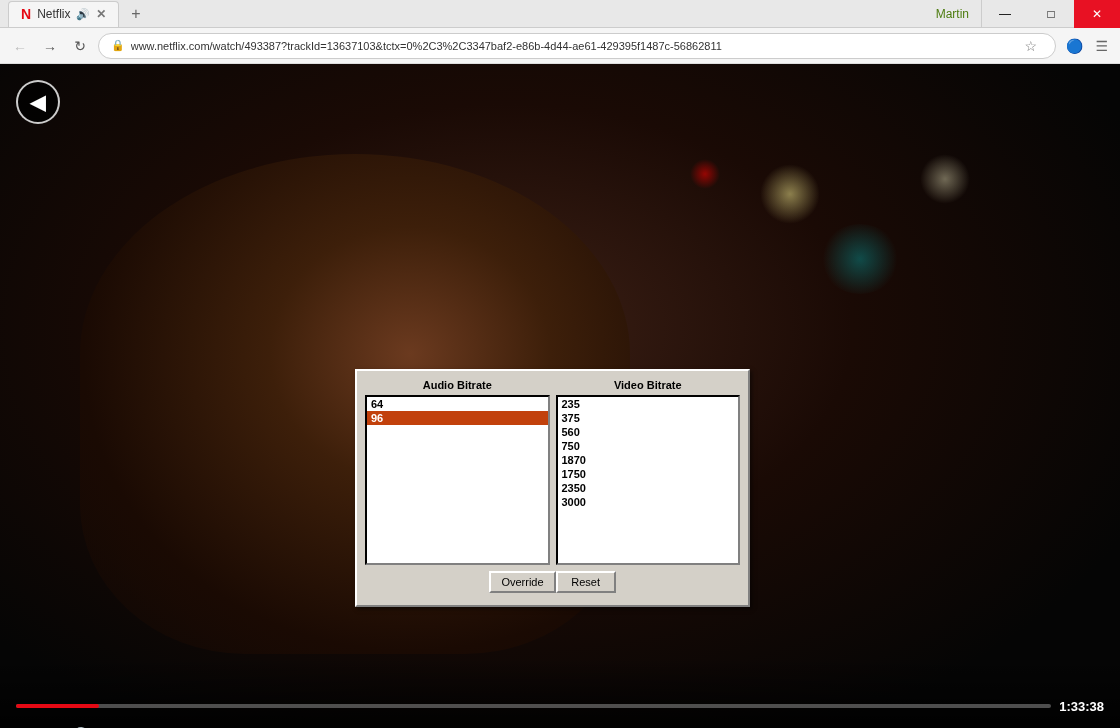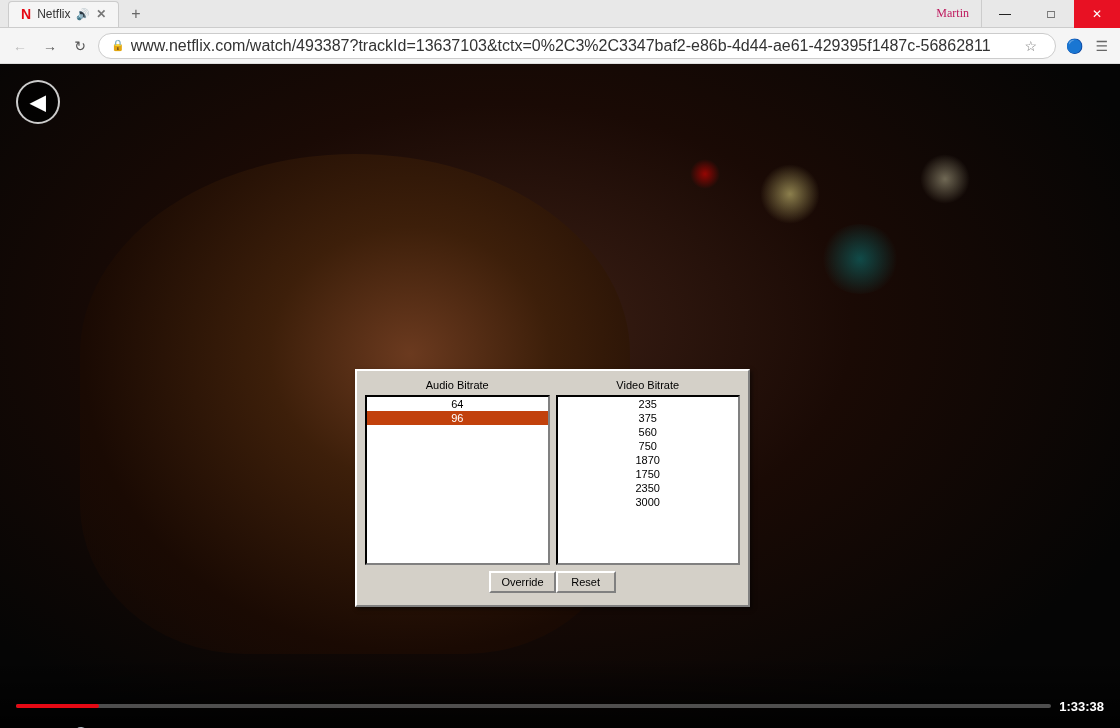--- a/index.html
+++ b/index.html
@@ -43,26 +43,25 @@
     .tab-new { background: none; border: none; padding: 4px 8px; font-size: 16px; color: #666; cursor: pointer; }
 
     .window-controls {
       display: flex;
       align-items: center;
       height: 28px;
     }
     .user-name {
       padding: 0 12px;
       font-size: 12px;
-      color: #be185d;
+      color: #4d7c0f;
       border-right: 1px solid #ccc;
       height: 100%;
       display: flex;
       align-items: center;
-      font-family: Liberation Serif, serif;
     }
     .win-btn {
       width: 46px;
       height: 28px;
       display: flex;
       align-items: center;
       justify-content: center;
       font-size: 12px;
       cursor: pointer;
       border: none;
@@ -98,21 +97,21 @@
       background: white;
       border: 1px solid #ccc;
       border-radius: 13px;
       padding: 0 12px;
       font-size: 12px;
       color: #333;
       display: flex;
       align-items: center;
     }
     .address-lock { font-size: 11px; color: #777; margin-right: 6px; }
-    .address-text { font-size: 16px; color: #333; flex: 1; overflow: hidden; white-space: nowrap; text-overflow: ellipsis; }
+    .address-text { font-size: 11px; color: #333; flex: 1; overflow: hidden; white-space: nowrap; text-overflow: ellipsis; }
     .address-star { font-size: 14px; color: #777; padding: 0 6px; cursor: pointer; }
     .address-actions { display: flex; gap: 4px; align-items: center; }
     .addr-icon { font-size: 14px; color: #666; cursor: pointer; padding: 2px 4px; }
 
     
     .video-area {
       width: 1120px;
       height: 664px;
       background: #1a1a1a;
       position: relative;
@@ -215,20 +214,21 @@
       font-family: 'Tahoma', 'MS Sans Serif', Arial, sans-serif;
       font-size: 11px;
       z-index: 100;
     }
     .dialog-content {
       padding: 8px;
     }
     .dialog-columns {
       display: flex;
       gap: 6px;
+      font-weight: bold;
     }
     .dialog-col {
       flex: 1;
       display: flex;
       flex-direction: column;
     }
     .dialog-col-label {
       text-align: center;
       font-size: 11px;
       color: #000;
@@ -242,21 +242,20 @@
       border-left-color: #404040;
       height: 170px;
       overflow-y: scroll;
       font-size: 11px;
       font-family: 'Tahoma', Arial, sans-serif;
     }
     .listbox-item {
       padding: 1px 4px;
       cursor: pointer;
       white-space: nowrap;
-      text-align: center;
     }
     .listbox-item.selected {
       background: #c2410c;
       color: white;
     }
     .dialog-buttons {
       display: flex;
       justify-content: center;
       gap: 0;
       padding: 6px 0 4px;

